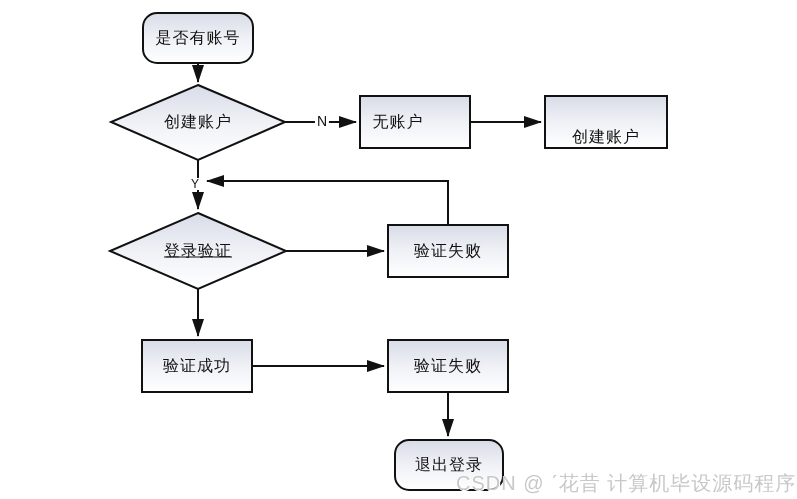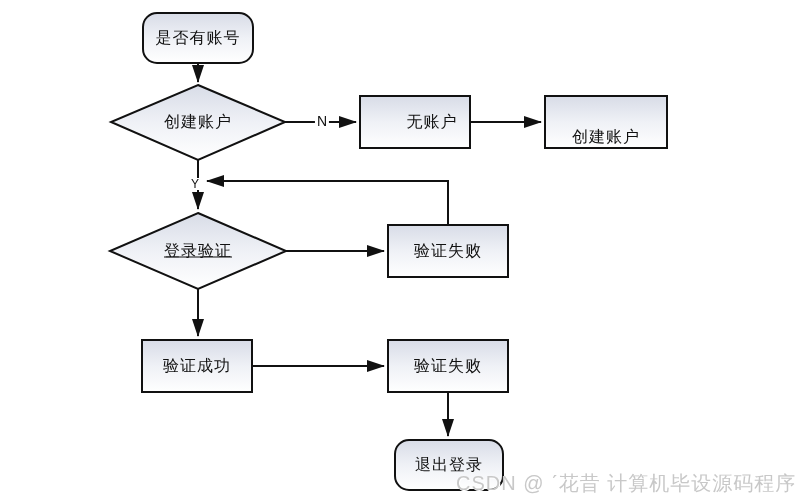--- a/index.html
+++ b/index.html
@@ -88,21 +88,21 @@
       <polygon points="198,213 286,251 198,289 110,251"></polygon>
       <rect x="388" y="225" width="120" height="52"></rect>
       <rect x="142" y="340" width="110" height="52"></rect>
       <rect x="388" y="340" width="120" height="52"></rect>
       <rect x="395" y="440" width="108" height="50" rx="14"></rect>
     </g>
   </svg>
 
   <span class="node-label" style="left:198px; top:38px;">是否有账号</span>
   <span class="node-label" style="left:198px; top:122px;">创建账户</span>
-  <span class="node-label" style="left:432px; top:122px;">无账户</span>
+  <span class="node-label" style="left:398px; top:122px;">无账户</span>
   <span class="node-label" style="left:606px; top:122px;margin-top:15px;">创建账户</span>
   <span class="node-label" style="left:198px; top:251px;text-decoration:underline;">登录验证</span>
   <span class="node-label" style="left:448px; top:251px;">验证失败</span>
   <span class="node-label" style="left:197px; top:366px;">验证成功</span>
   <span class="node-label" style="left:448px; top:366px;">验证失败</span>
   <span class="node-label" style="left:449px; top:465px;">退出登录</span>
 
   <span class="edge-label n" style="left:322px; top:121px;">N</span>
   <span class="edge-label y" style="left:195px; top:184px;">Y</span>
 

